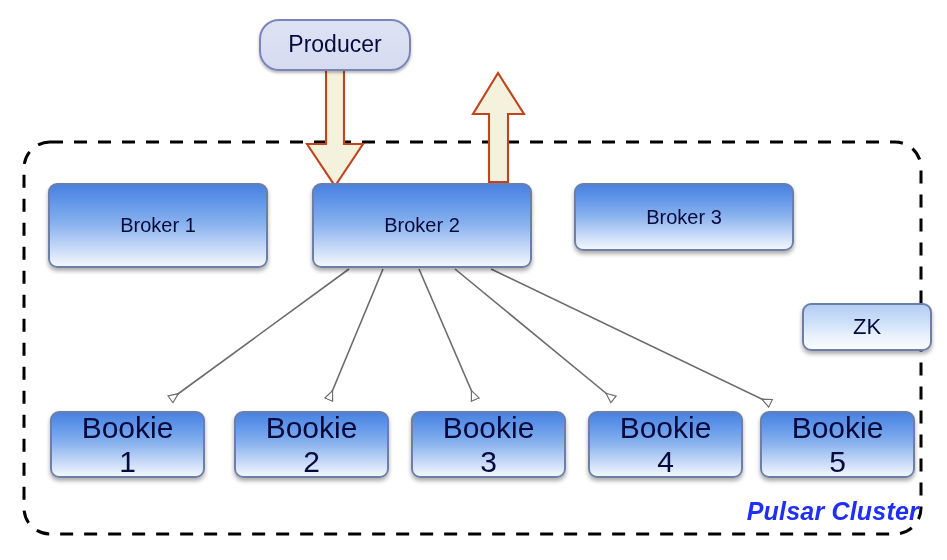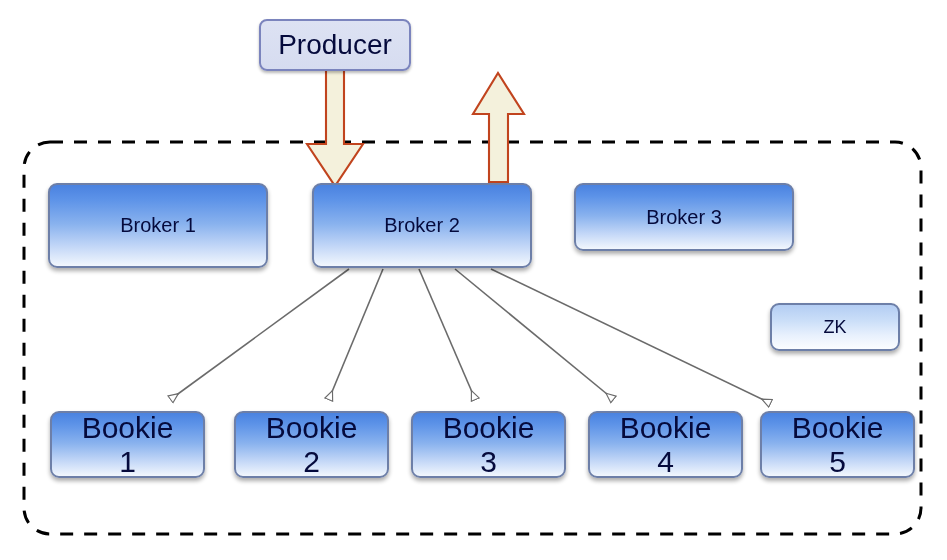--- a/index.html
+++ b/index.html
@@ -40,22 +40,22 @@
     color: #050a3c;
     line-height: 1.12;
     white-space: pre-line;
   }
 
   
   .client-node {
     background: linear-gradient(180deg, #dde2f3 0%, #d6dcf0 100%);
     border: 2px solid #7b84bd;
     box-shadow: 0 2px 3px rgba(0,0,0,0.28);
-    font-size: 28px;
-    border-radius: 8px;
+    font-size: 23px;
+    border-radius: 20px;
   }
 
   
   .broker-node, .bookie-node {
     background: linear-gradient(180deg,
                 #4a82e0 0%,
                 #5d93e8 18%,
                 #89b2ee 48%,
                 #c3d7f7 76%,
                 #f2f7fd 100%);
@@ -67,21 +67,22 @@
 
   
   .zk-node {
     background: linear-gradient(180deg,
                 #b3cdf3 0%,
                 #cadef8 35%,
                 #e9f1fd 70%,
                 #fbfdff 100%);
     border: 2px solid #6d7fa8;
     box-shadow: 0 3px 4px rgba(0,0,0,0.33);
-    font-size: 18px;
+    font-size: 22px;
+    margin-left: 32px;
   }
 
   
   #cluster-label {
     position: absolute;
     color: #1f2ff7;
     font-weight: bold;
     font-style: italic;
     font-size: 25px;
     letter-spacing: 0.2px;
@@ -133,14 +134,15 @@
 1</div>
   <div class="node bookie-node" id="node-bookie-2" style="left: 234px; top: 411px; width: 155px; height: 67px;">Bookie
 2</div>
   <div class="node bookie-node" id="node-bookie-3" style="left: 411px; top: 411px; width: 155px; height: 67px;">Bookie
 3</div>
   <div class="node bookie-node" id="node-bookie-4" style="left: 588px; top: 411px; width: 155px; height: 67px;">Bookie
 4</div>
   <div class="node bookie-node" id="node-bookie-5" style="left: 760px; top: 411px; width: 155px; height: 67px;">Bookie
 5</div>
 
+  <div id="cluster-label" style="right: 28px; top: 497px;">Pulsar Cluster</div>
 
 </div>
 
 </body></html>

